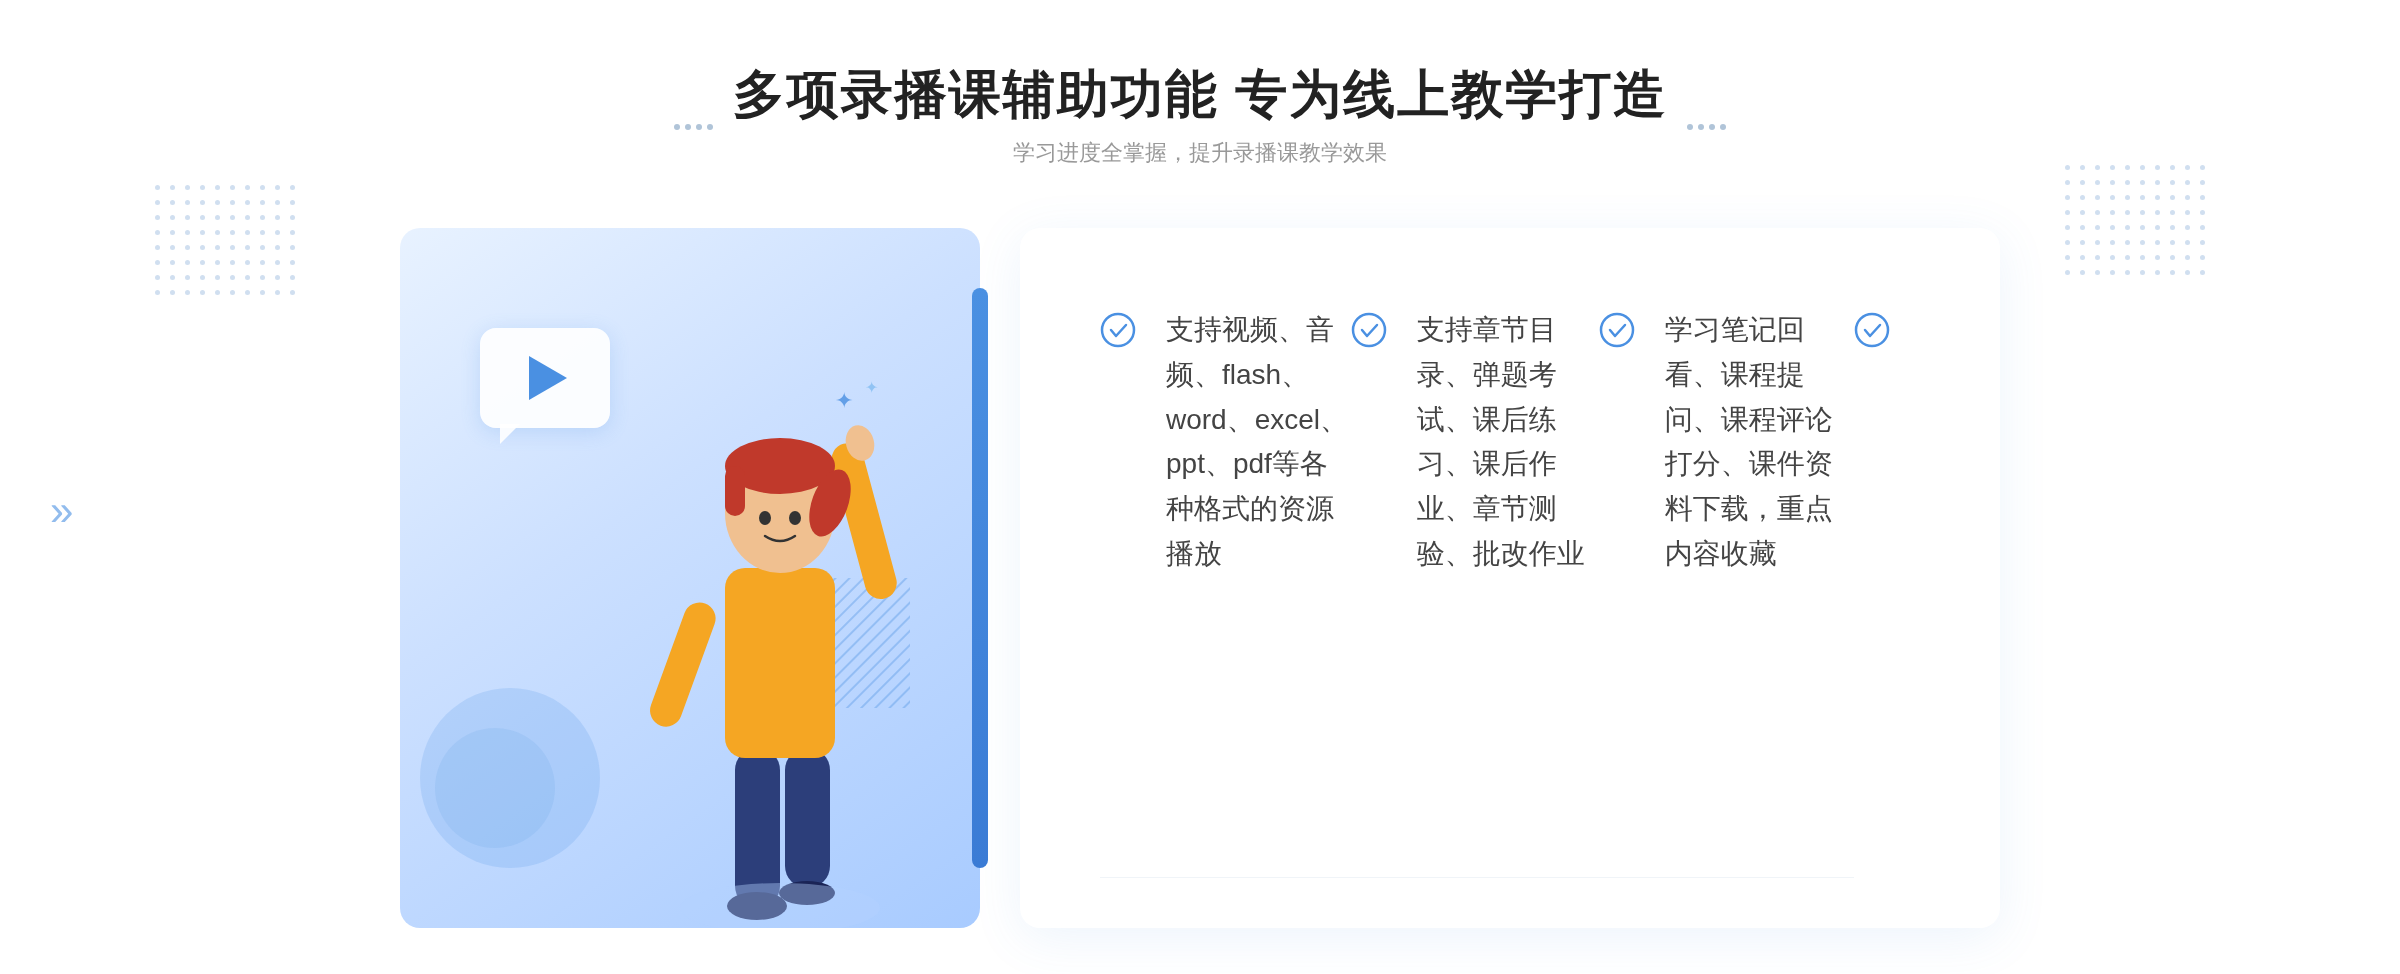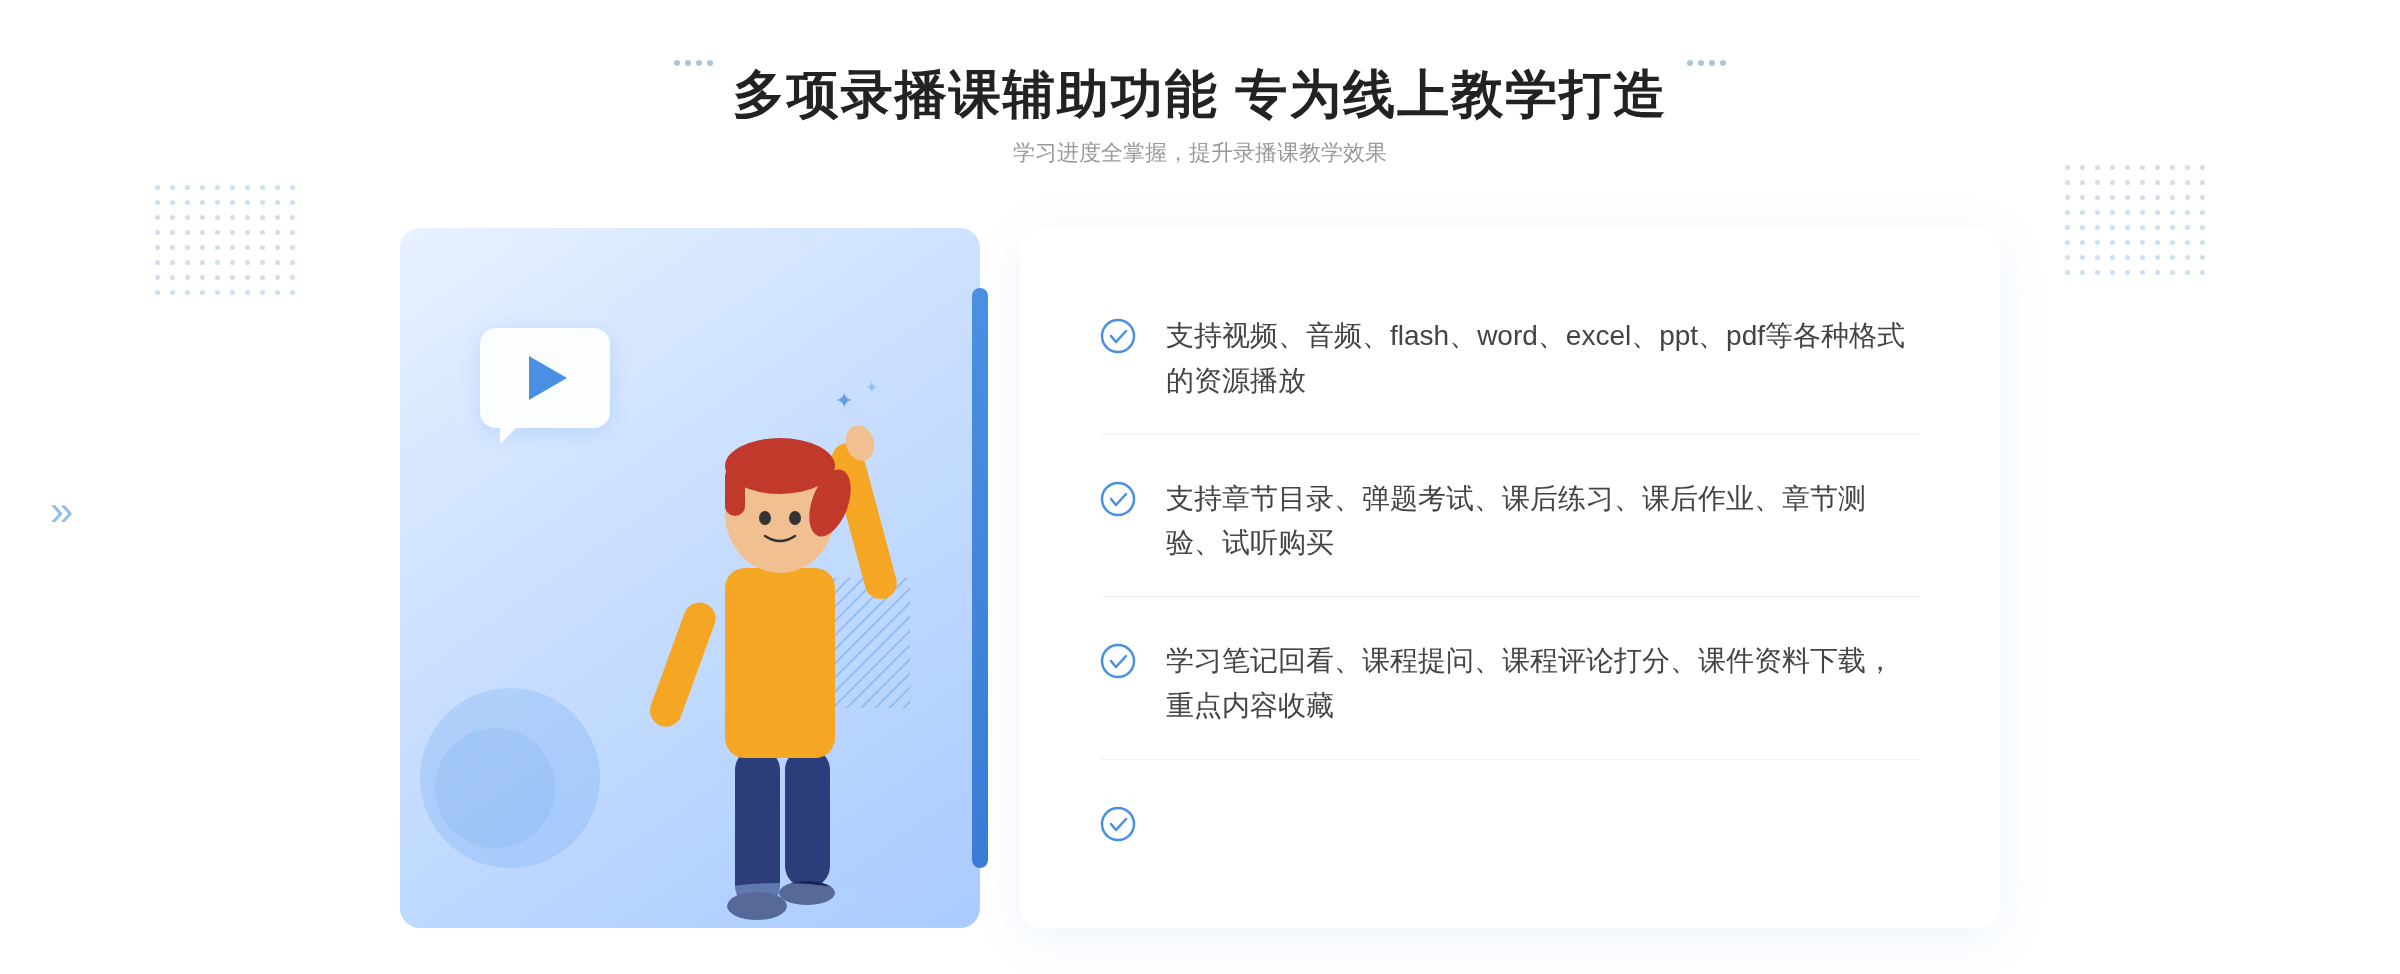--- a/index.html
+++ b/index.html
@@ -29,21 +29,21 @@
 
     
     .header-section {
       text-align: center;
       margin-bottom: 60px;
       position: relative;
     }
 
     .header-decorators {
       display: flex;
-      align-items: flex-start;
+      align-items: flex-end;
       justify-content: center;
       gap: 20px;
     }
 
     .decorator-dots {
       display: flex;
       gap: 5px;
       align-items: center;
     }
 
@@ -153,21 +153,20 @@
 
     
     .features-panel {
       flex: 1;
       background: white;
       border-radius: 20px;
       margin-left: 40px;
       padding: 50px 80px;
       box-shadow: 0 10px 50px rgba(74, 144, 226, 0.1);
       display: flex;
-      flex-direction: column;
       justify-content: space-around;
     }
 
     .feature-item {
       display: flex;
       align-items: flex-start;
       padding: 30px 0;
       border-bottom: 1px solid #f0f4f8;
     }
 
@@ -467,21 +466,21 @@
         <span class="feature-text">支持视频、音频、flash、word、excel、ppt、pdf等各种格式的资源播放</span>
       </div>
 
       <div class="feature-item">
         <div class="check-icon">
           <svg viewBox="0 0 36 36" fill="none" xmlns="http://www.w3.org/2000/svg">
             <circle cx="18" cy="18" r="16" stroke="#4a90e2" stroke-width="2.5"></circle>
             <polyline points="11,18 16,24 26,13" stroke="#4a90e2" stroke-width="2.5" stroke-linecap="round" stroke-linejoin="round" fill="none"></polyline>
           </svg>
         </div>
-        <span class="feature-text">支持章节目录、弹题考试、课后练习、课后作业、章节测验、试听购买</span>
+        <span class="feature-text">支持章节目录、弹题考试、课后练习、课后作业、章节测验、批改作业</span>
       </div>
 
       <div class="feature-item">
         <div class="check-icon">
           <svg viewBox="0 0 36 36" fill="none" xmlns="http://www.w3.org/2000/svg">
             <circle cx="18" cy="18" r="16" stroke="#4a90e2" stroke-width="2.5"></circle>
             <polyline points="11,18 16,24 26,13" stroke="#4a90e2" stroke-width="2.5" stroke-linecap="round" stroke-linejoin="round" fill="none"></polyline>
           </svg>
         </div>
         <span class="feature-text">学习笔记回看、课程提问、课程评论打分、课件资料下载，重点内容收藏</span>

